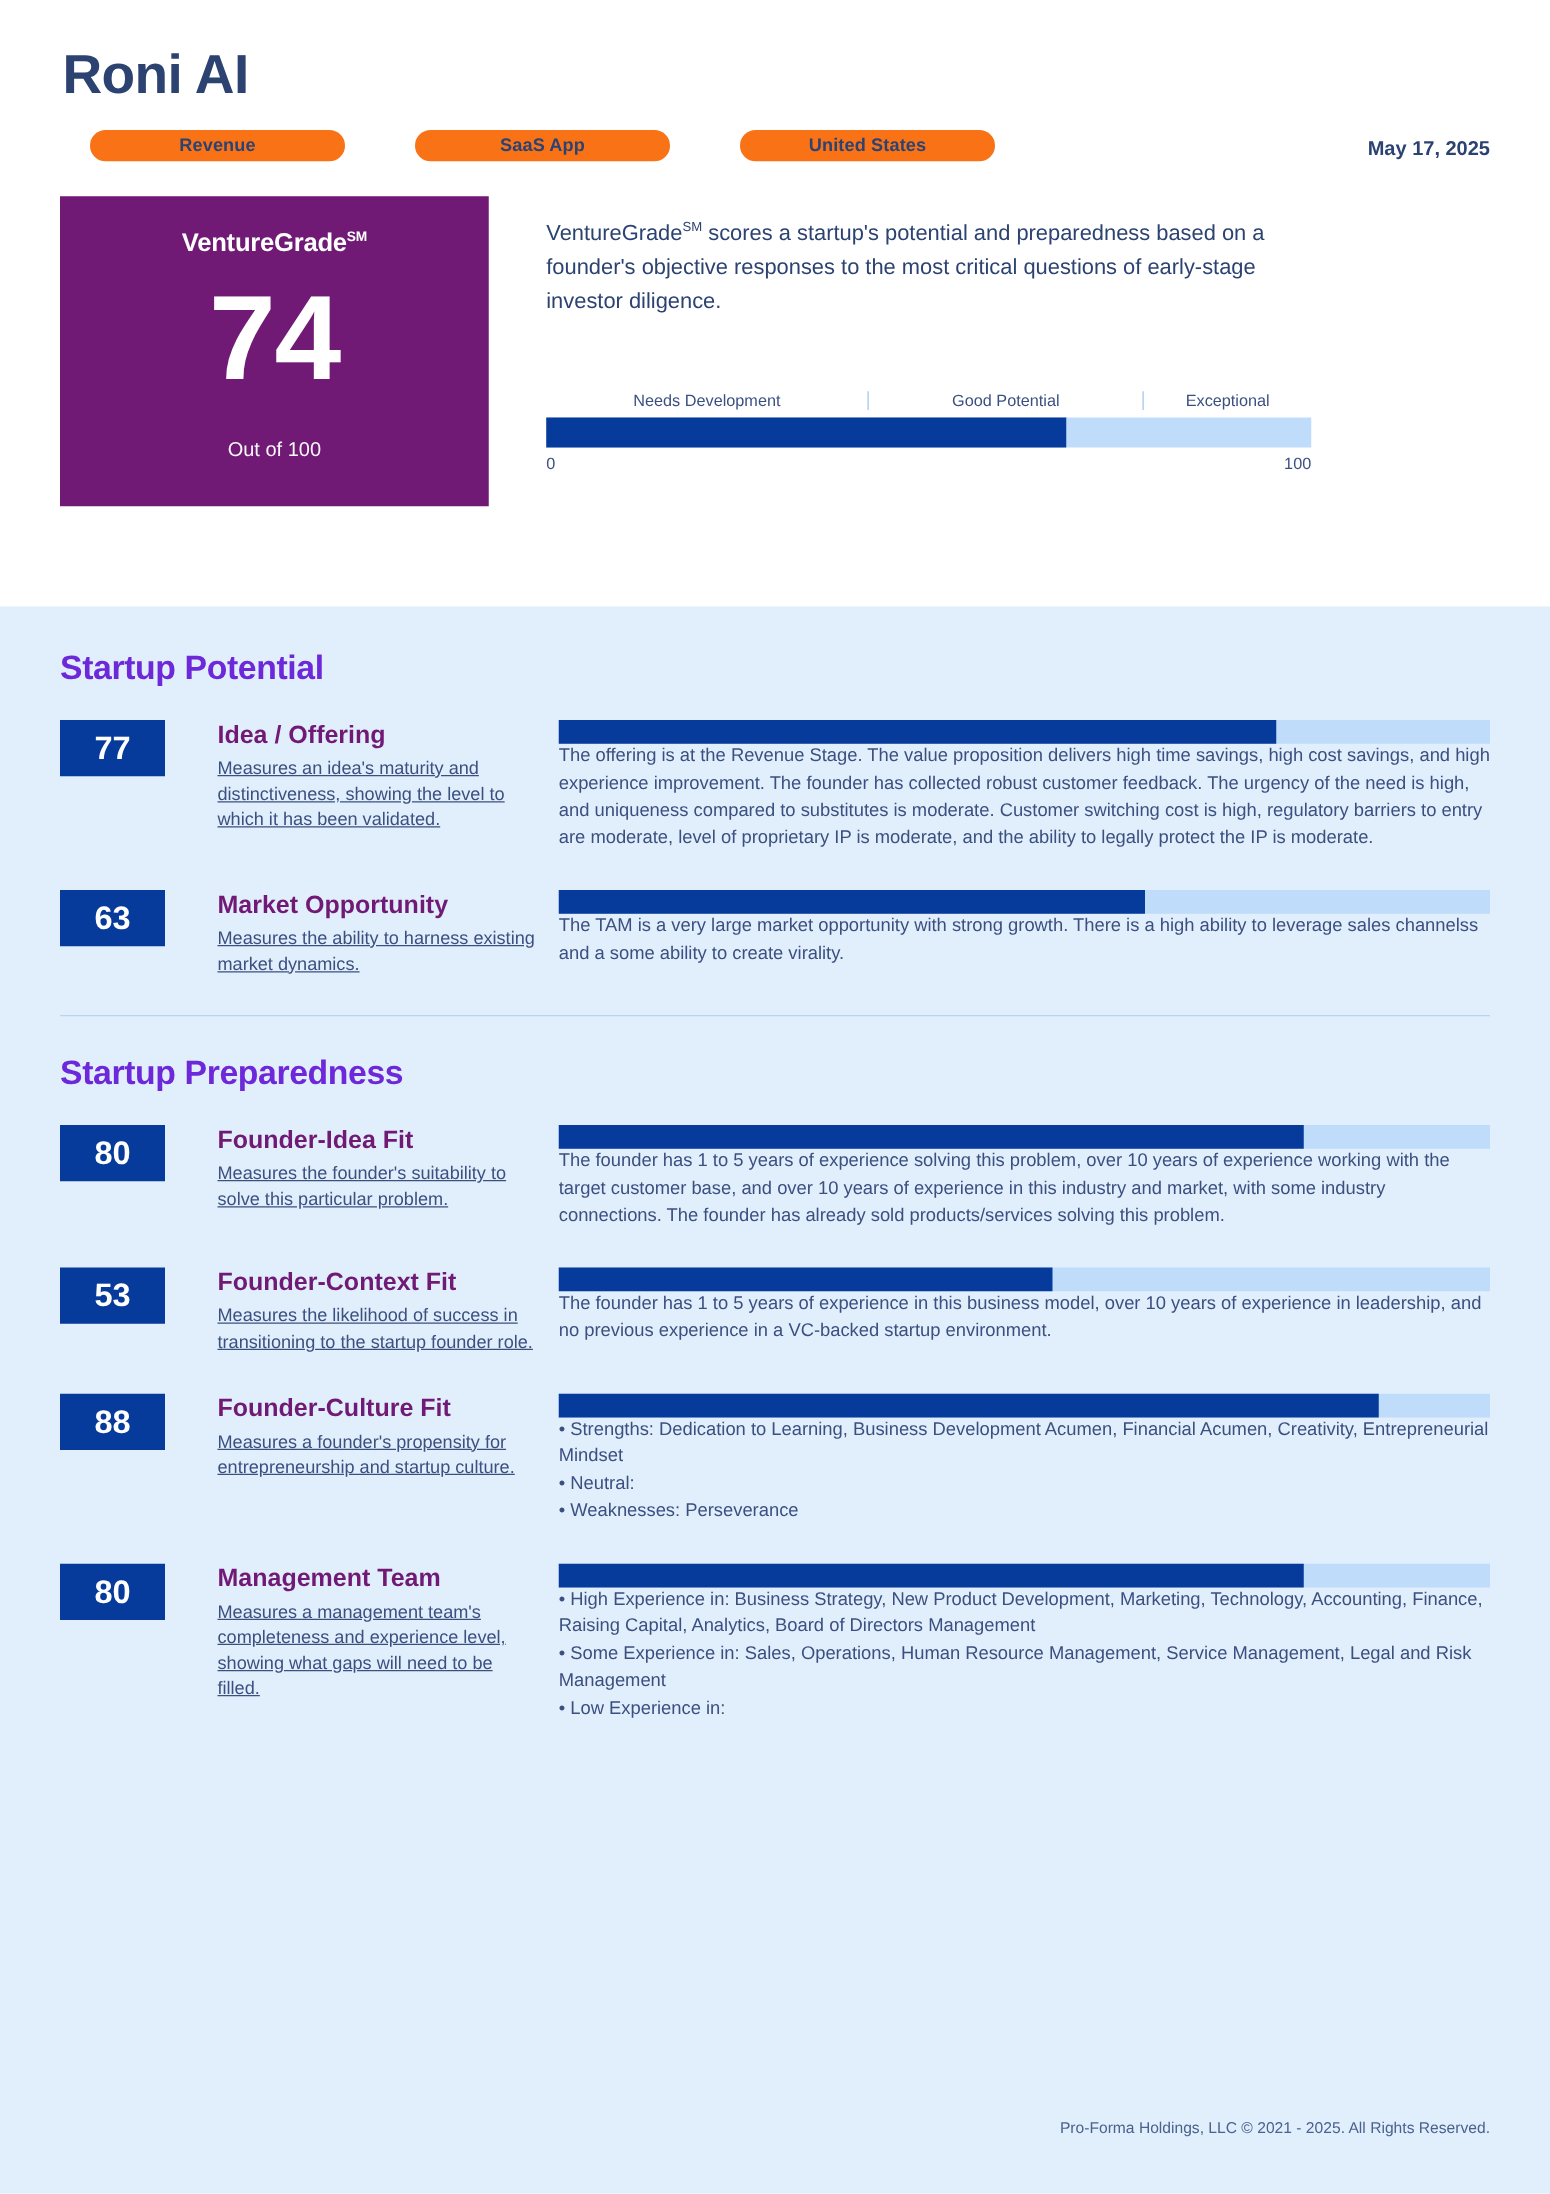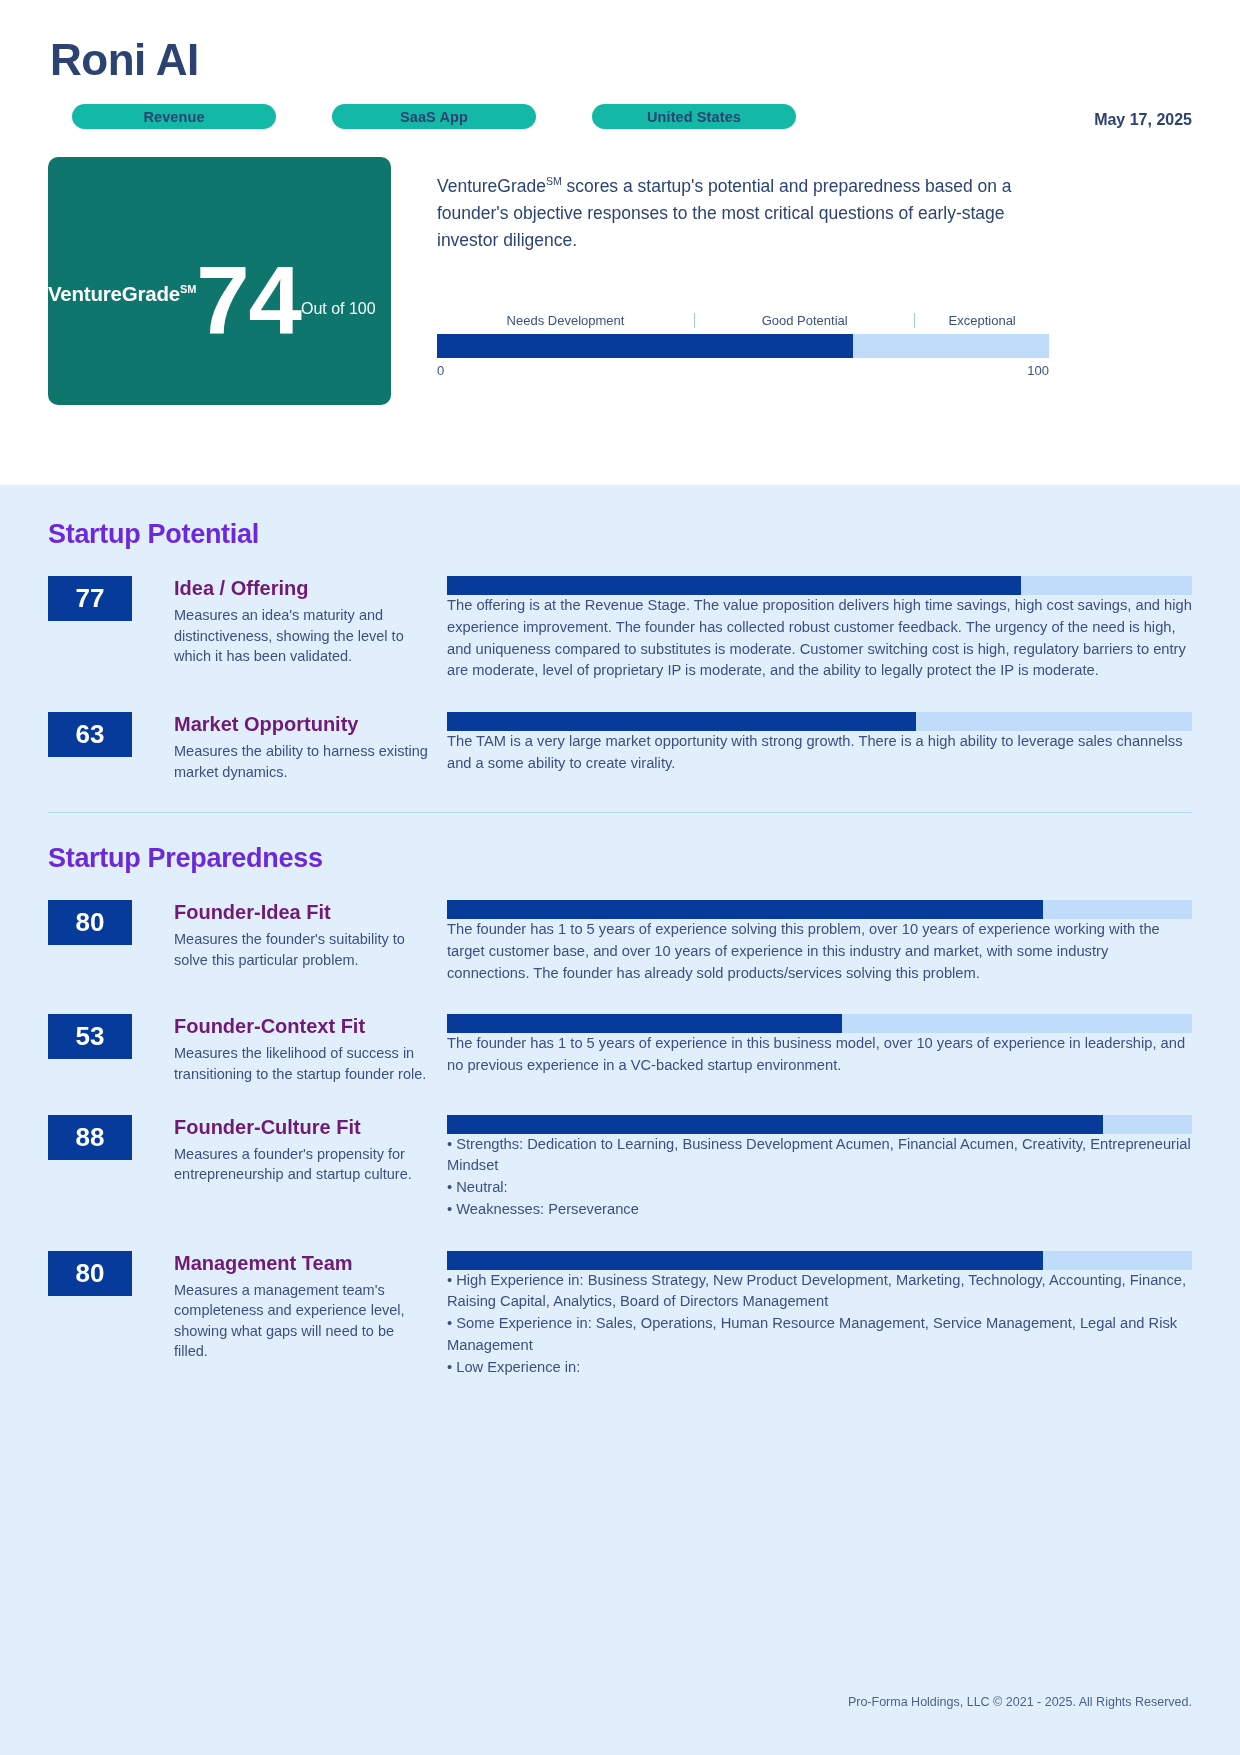--- a/index.html
+++ b/index.html
@@ -33,21 +33,21 @@
 
   .tag-row {
     display: flex;
     align-items: center;
     margin-top: 22px;
     gap: 56px;
     padding-left: 24px;
   }
 
   .tag {
-    background: #14b8a6;
+    background: #f97316;
     color: #2c4372;
     font-size: 14.5px;
     font-weight: 700;
     border-radius: 20px;
     width: 204px;
     height: 25px;
     display: flex;
     align-items: center;
     justify-content: center;
     letter-spacing: 0.1px;
@@ -62,29 +62,28 @@
     top: 111px;
   }
 
   .score-area {
     display: flex;
     margin-top: 28px;
     gap: 46px;
   }
 
   .score-card {
-    background: #0f766e;
+    background: #701a75;
     width: 343px;
     height: 248px;
     display: flex;
-    flex-direction: row;
+    flex-direction: column;
     align-items: center;
     color: #ffffff;
     padding-top: 26px;
-    border-radius: 10px;
   }
 
   .score-card-title {
     font-size: 20.5px;
     font-weight: 700;
     letter-spacing: -0.2px;
   }
   .score-card-title sup { font-size: 11px; font-weight: 700; }
 
   .score-value {
@@ -200,20 +199,21 @@
     font-weight: 700;
     color: #701a75;
     line-height: 1.25;
   }
 
   .metric-desc {
     font-size: 14.5px;
     color: #3c5080;
     line-height: 1.42;
     margin-top: 4px;
+    text-decoration: underline;
   }
 
   .metric-right { flex: 1; padding-left: 3px; }
 
   .metric-bar {
     height: 19px;
     background: #bfdcfa;
     width: 100%;
   }
   .metric-bar-fill { height: 100%; background: #063a9b; }

